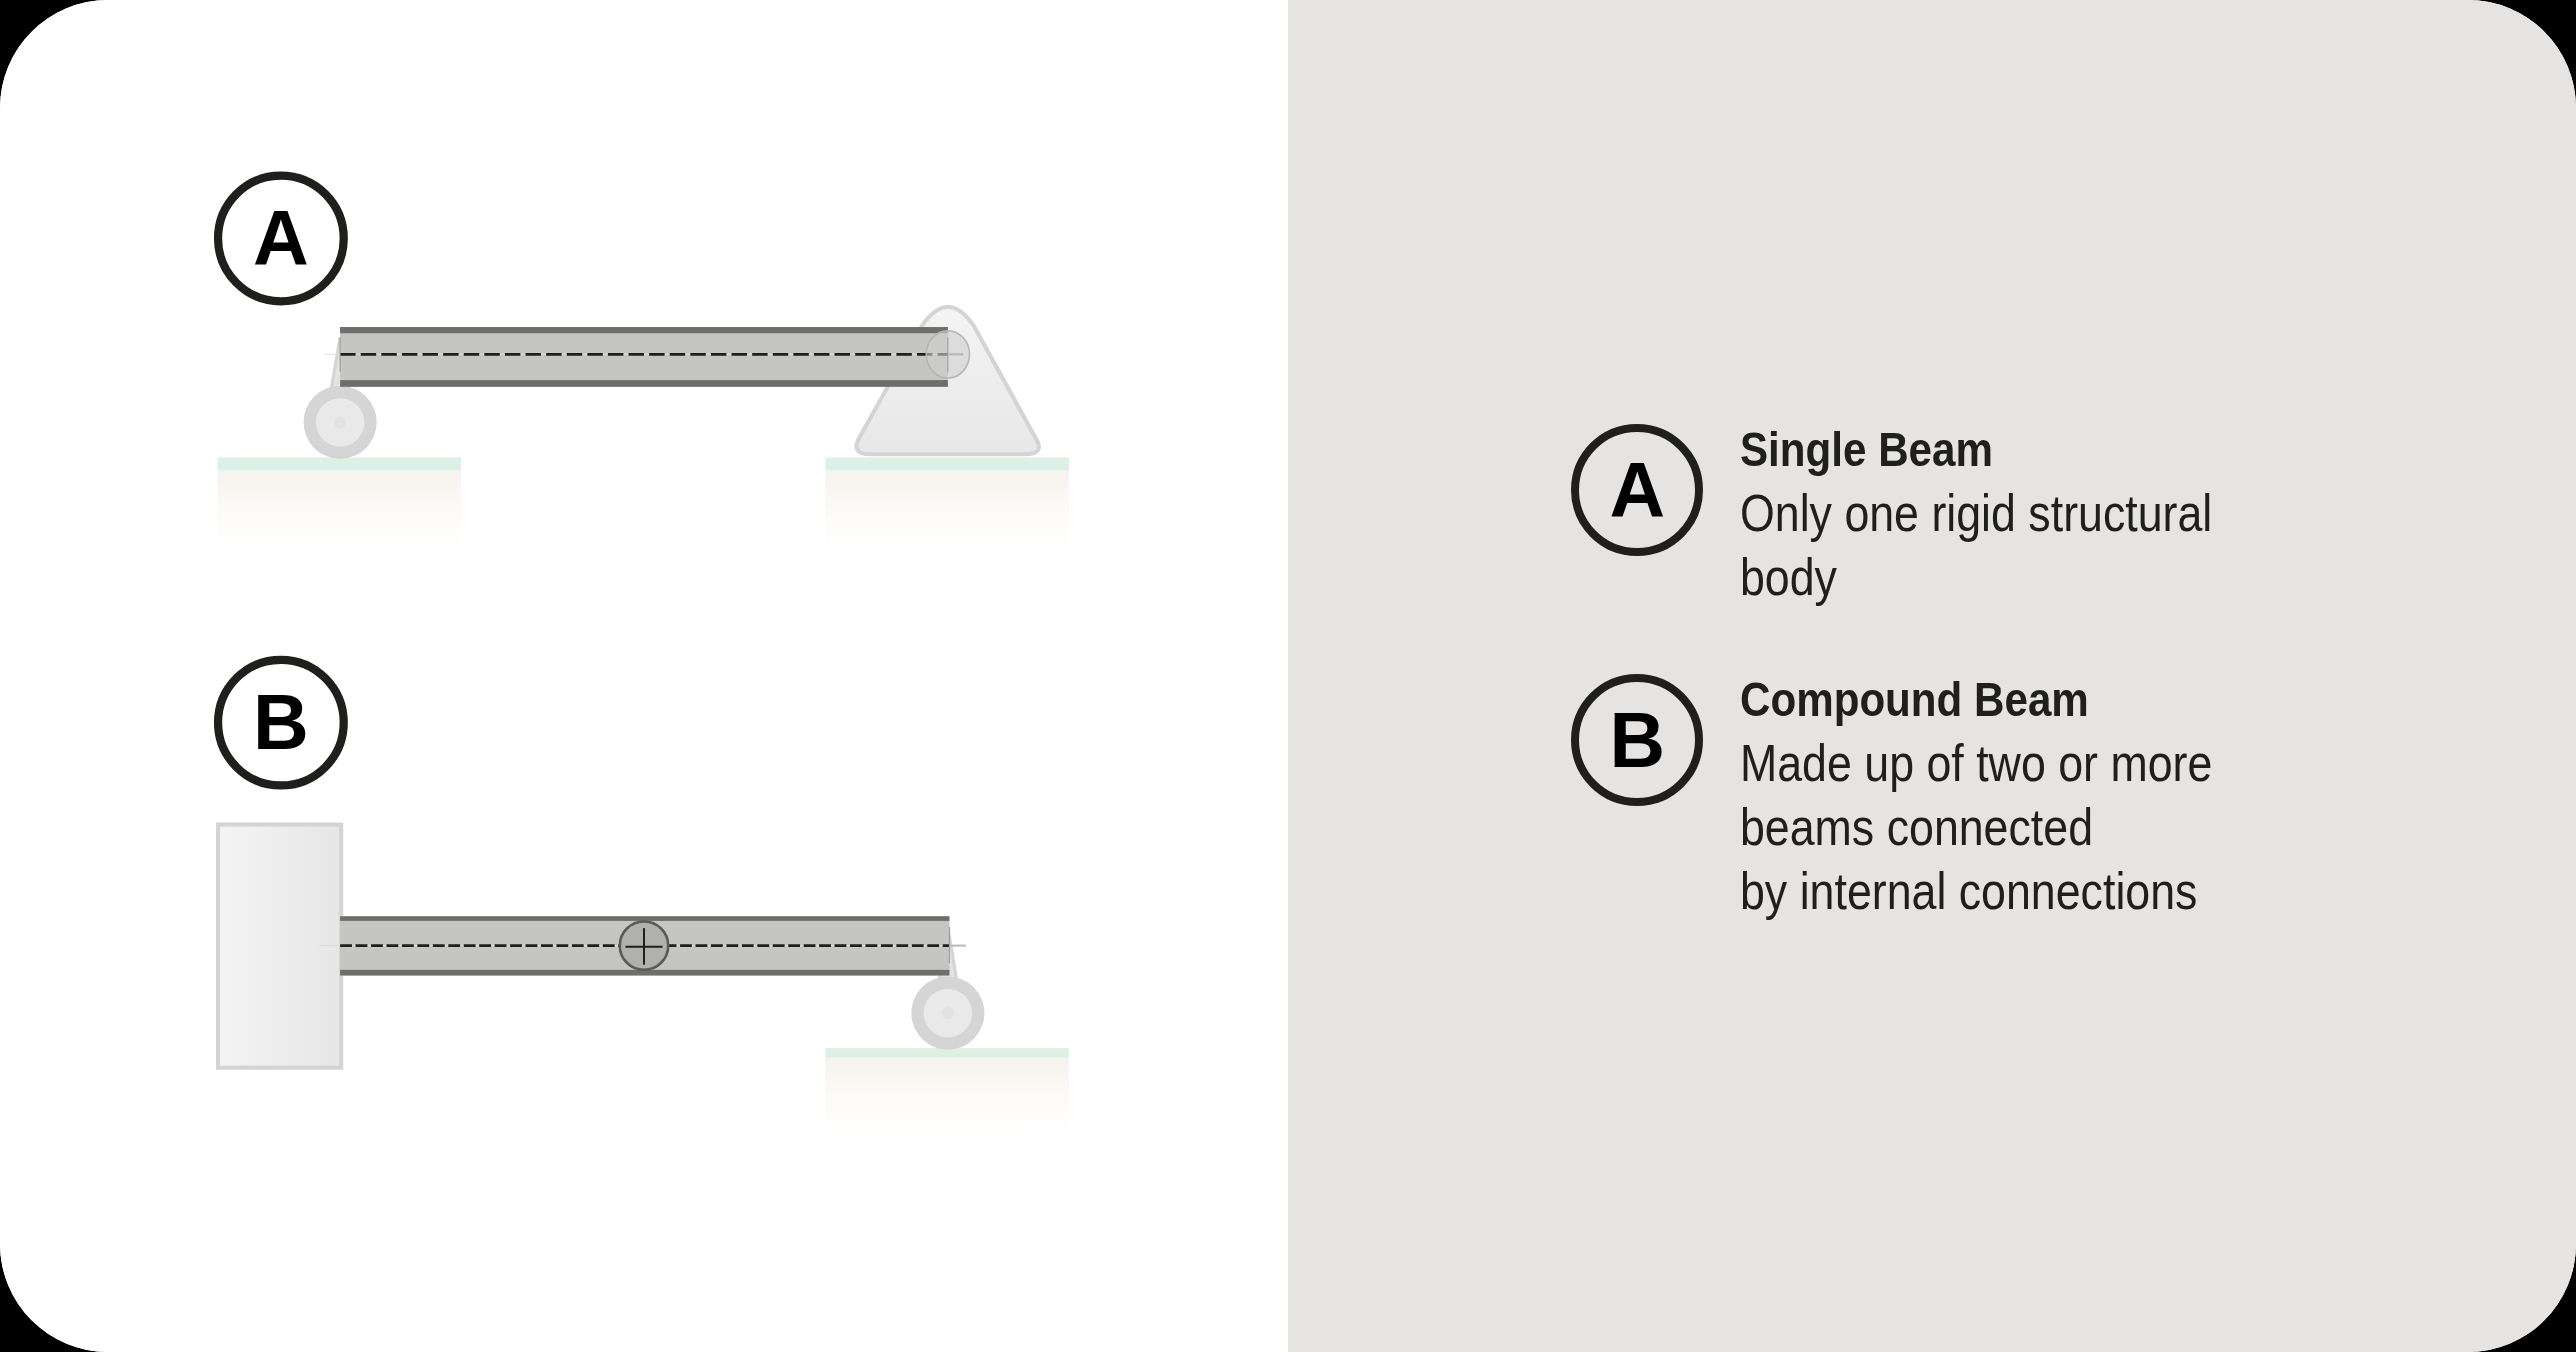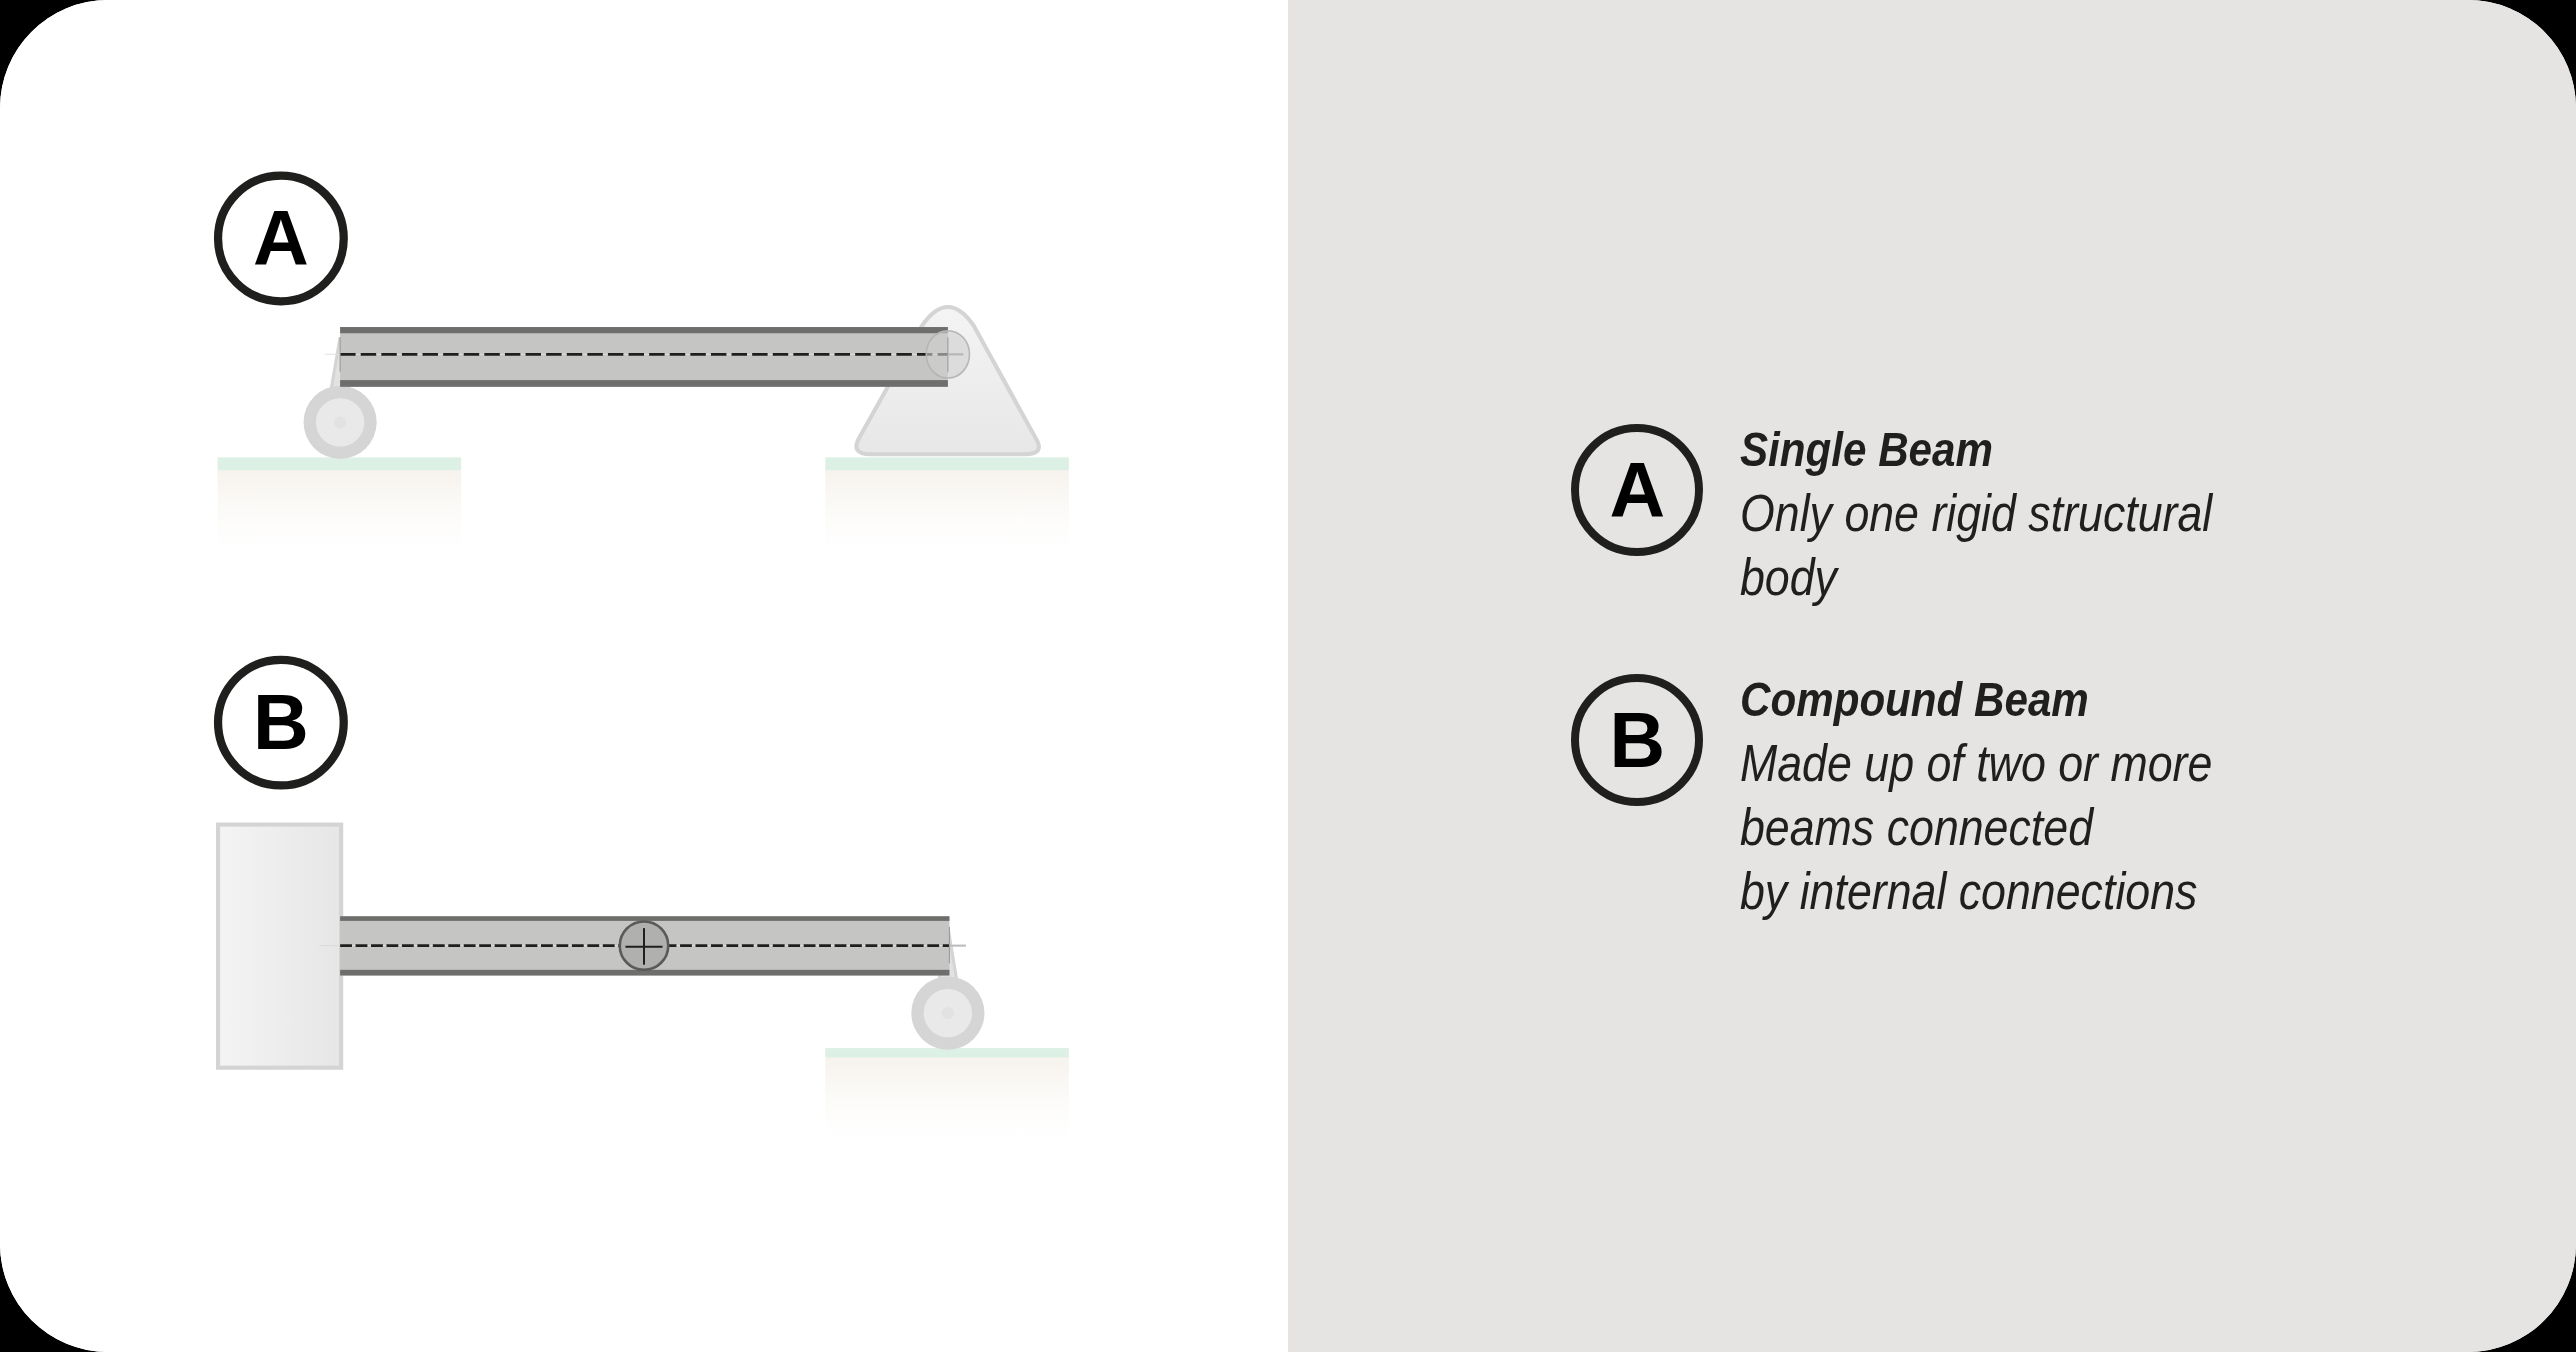--- a/index.html
+++ b/index.html
@@ -4,21 +4,21 @@
 <style>
   html, body { margin:0; padding:0; background:#000; }
   body { width:2576px; height:1352px; position:relative; overflow:hidden; }
   .card { position:absolute; left:0; top:0; width:2576px; height:1352px; border-radius:108px; overflow:hidden; background:#ffffff; }
   .left-panel { position:absolute; left:0; top:0; width:1288px; height:1352px; background:#ffffff; }
   .right-panel { position:absolute; left:1288px; top:0; width:1288px; height:1352px; background:#e5e4e2; }
   svg.diagram { position:absolute; left:0; top:0; }
   .legend-item { position:absolute; left:1561px; width:876px; }
   .legend-badge { position:absolute; left:10.3px; width:132px; height:132px; border:8.2px solid #1f1f1d; border-radius:50%; box-sizing:border-box;
     display:flex; align-items:center; justify-content:center; font-family:"Liberation Sans", sans-serif; font-weight:bold; font-size:77px; color:#000; }
-  .legend-text { position:absolute; left:179px; top:0; width:721px; font-family:"Liberation Sans", sans-serif; color:#1f1f1d;font-style:italic; }
+  .legend-text { position:absolute; left:179px; top:0; width:721px; font-family:"Liberation Sans", sans-serif; color:#1f1f1d; }
   .legend-title { font-weight:bold; font-size:49px; line-height:62px; transform:scaleX(0.86); transform-origin:left; white-space:nowrap; }
   .legend-desc { font-size:52px; line-height:62px; transform:scaleX(0.86); transform-origin:left; white-space:nowrap; margin-top:2.1px; }
 </style>
 </head>
 <body>
 
 <div class="card">
   <div class="left-panel">
     <svg class="diagram" width="1288" height="1352" viewBox="0 0 2500 2625">
       <defs>

